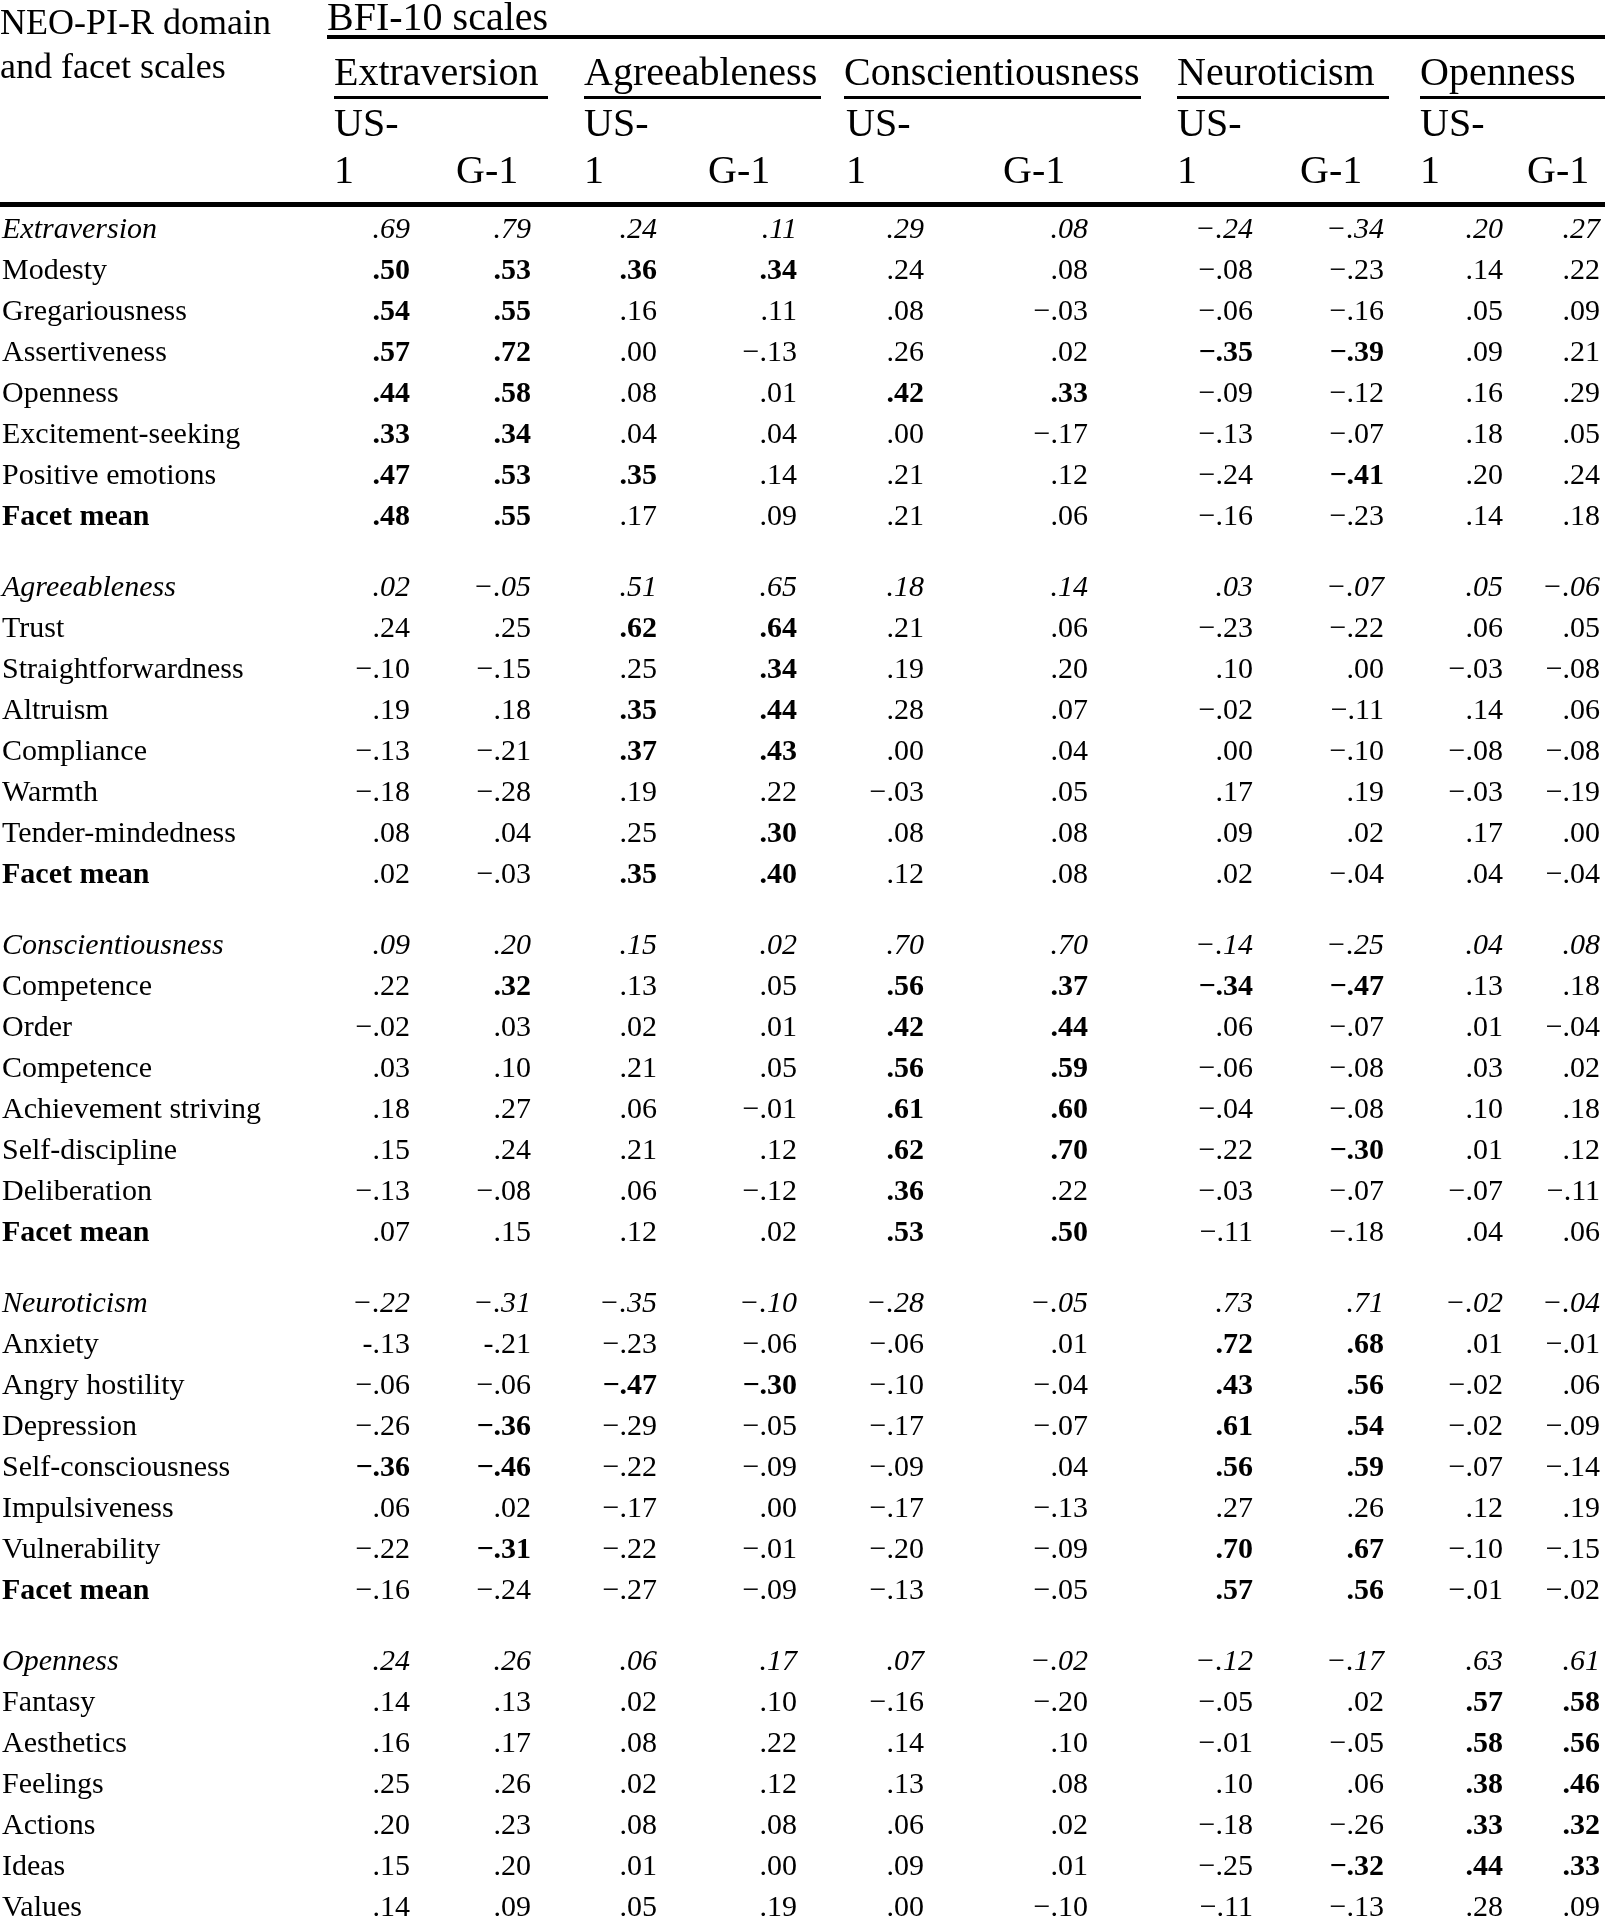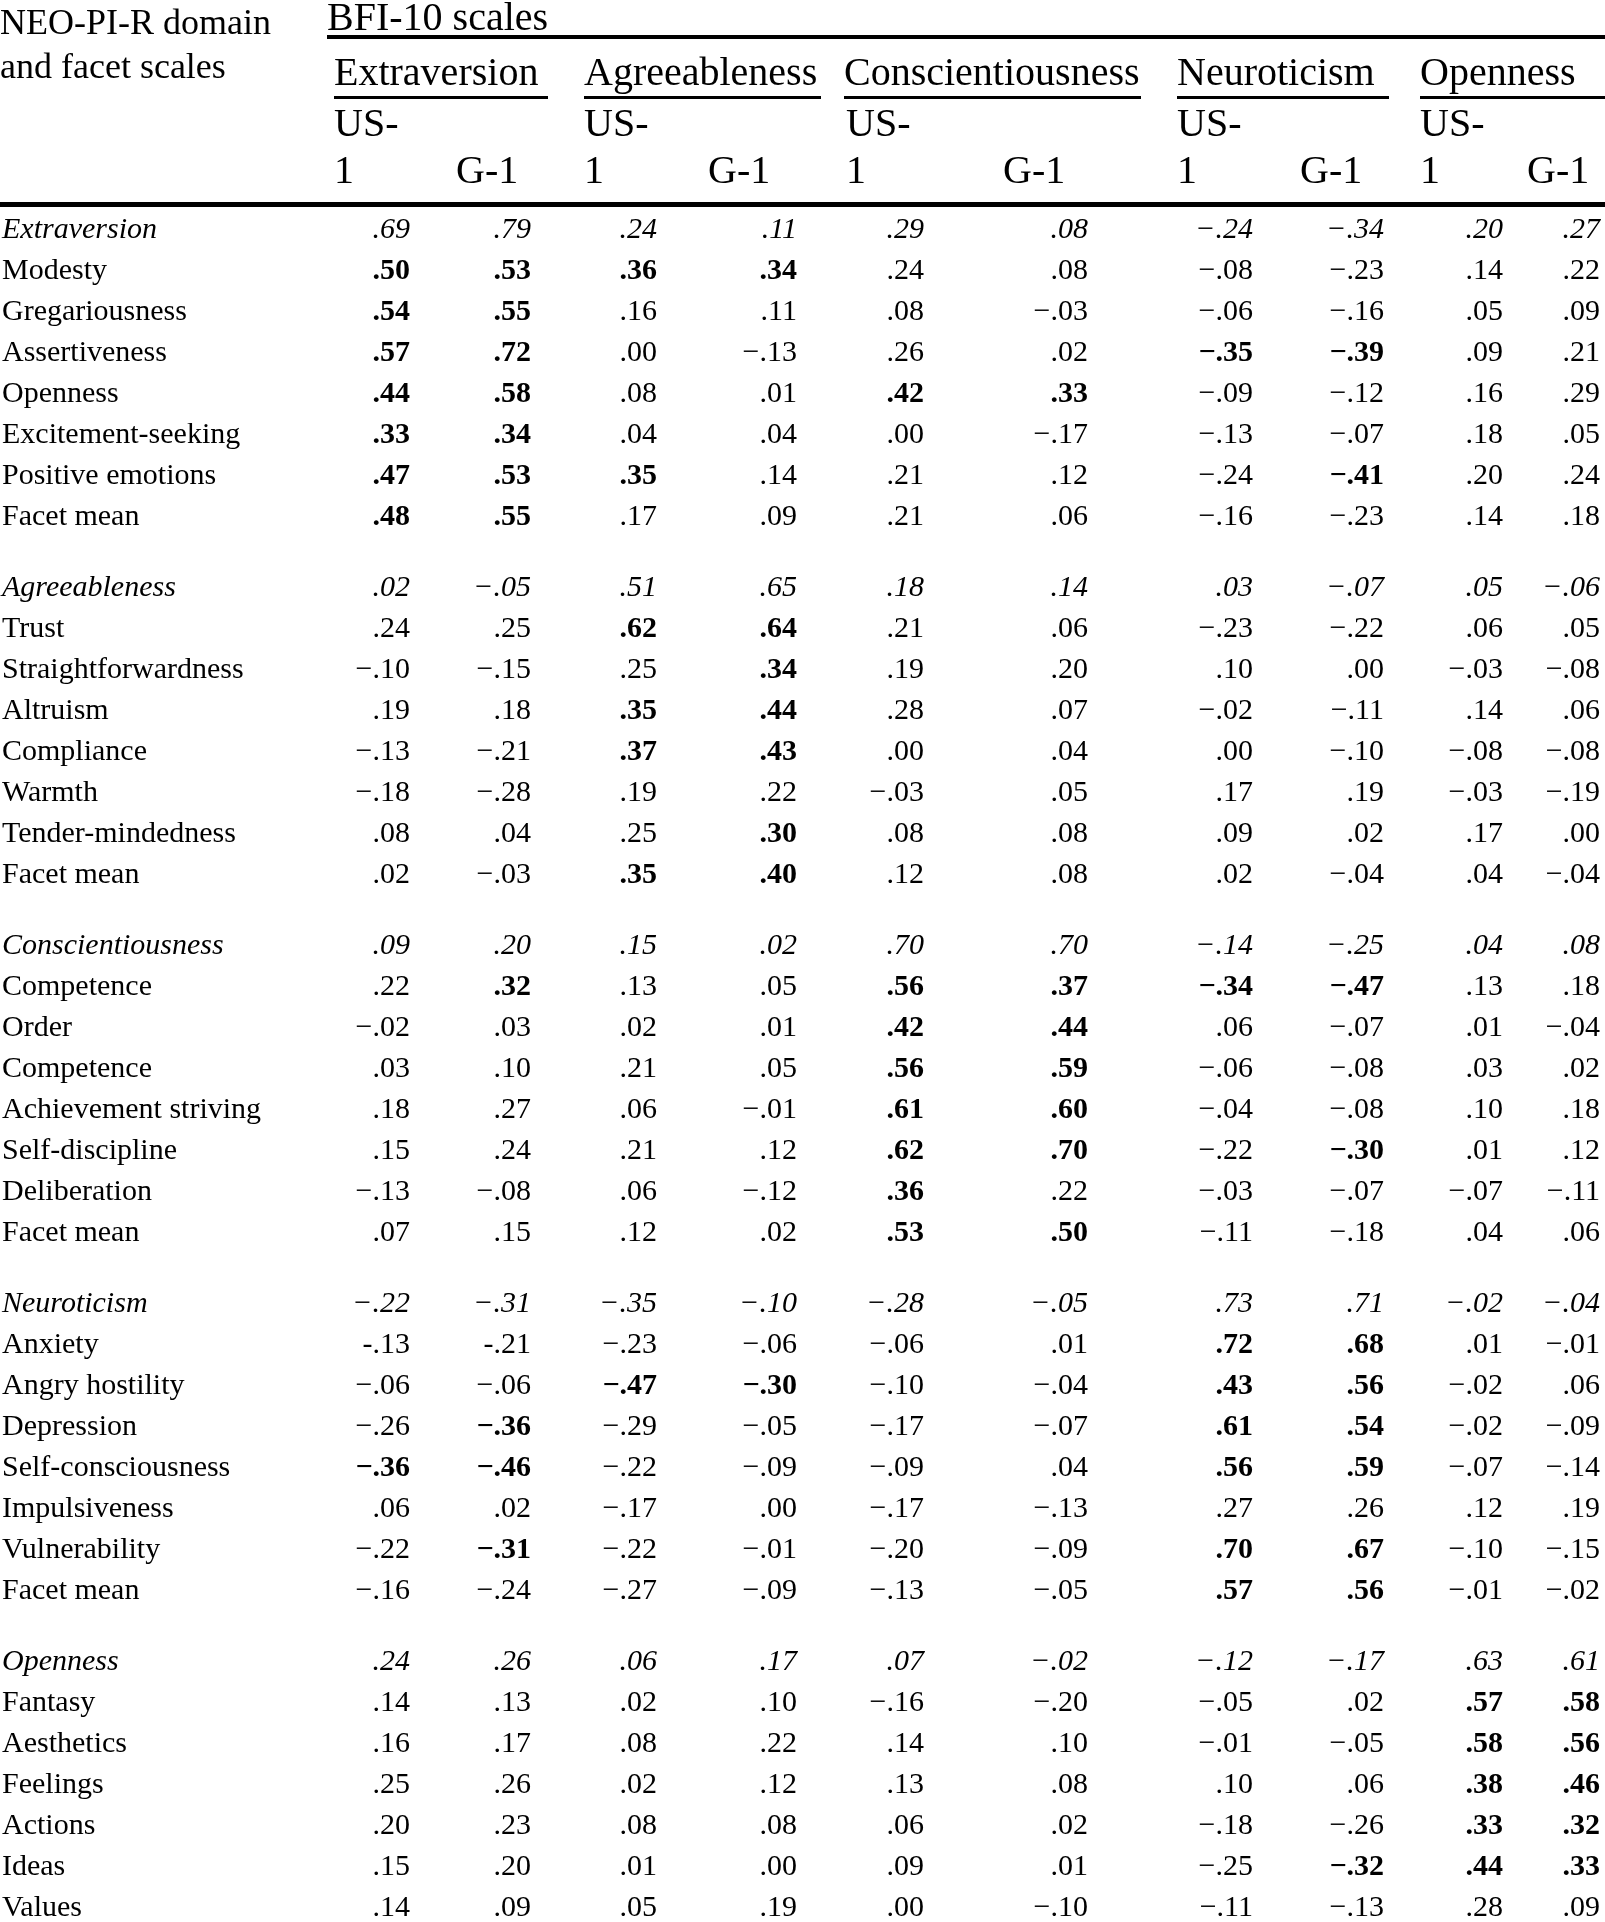--- a/index.html
+++ b/index.html
@@ -74,21 +74,21 @@
     text-align: right;
     vertical-align: middle;
     white-space: nowrap;
   }
   tbody td:last-child { padding-right: 5px; }
   tbody td.label {
     text-align: left;
     padding-left: 2px;
   }
   tbody tr.domain td { font-style: italic; }
-  tbody tr.mean td.label { font-weight: 400; }
+  tbody tr.mean td.label { font-weight: 700; }
   tbody td.b { font-weight: 700; }
   tbody tr.spacer td { height: 30px; }
 </style>
 </head>
 <body>
 
 <table class="corr">
   <colgroup>
     <col style="width:305px">
     <col style="width:105px">

